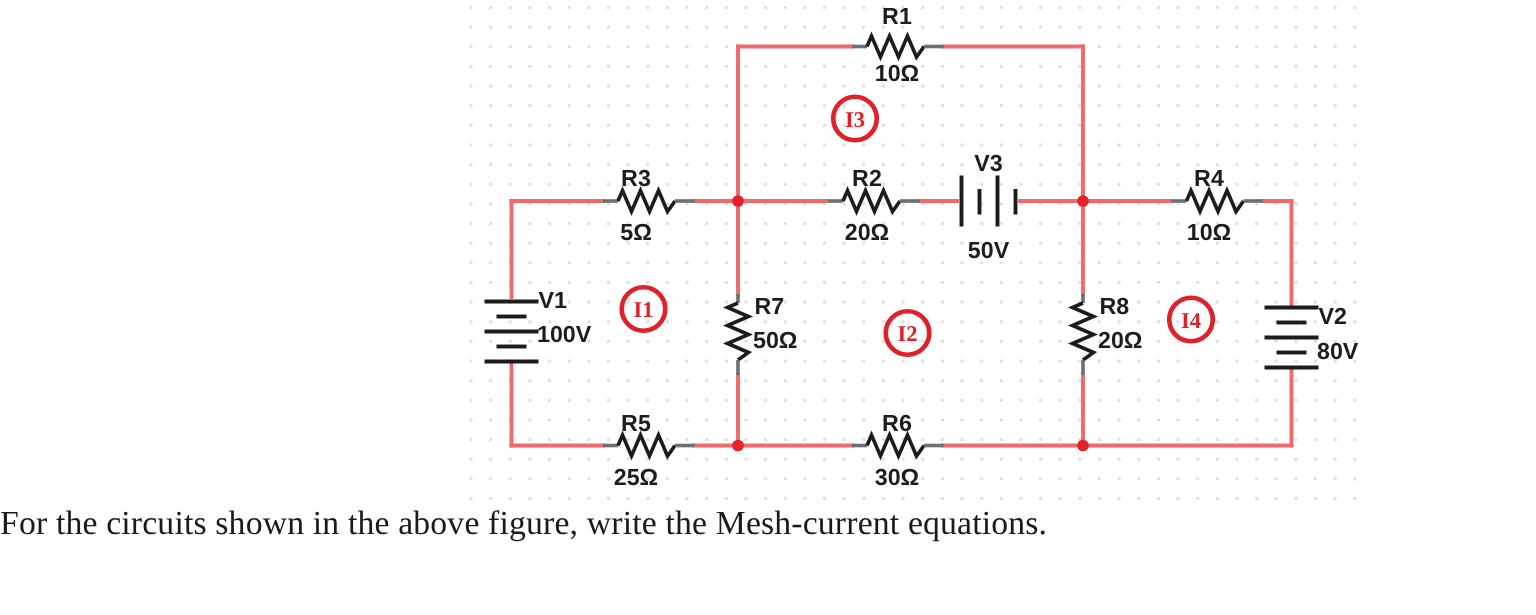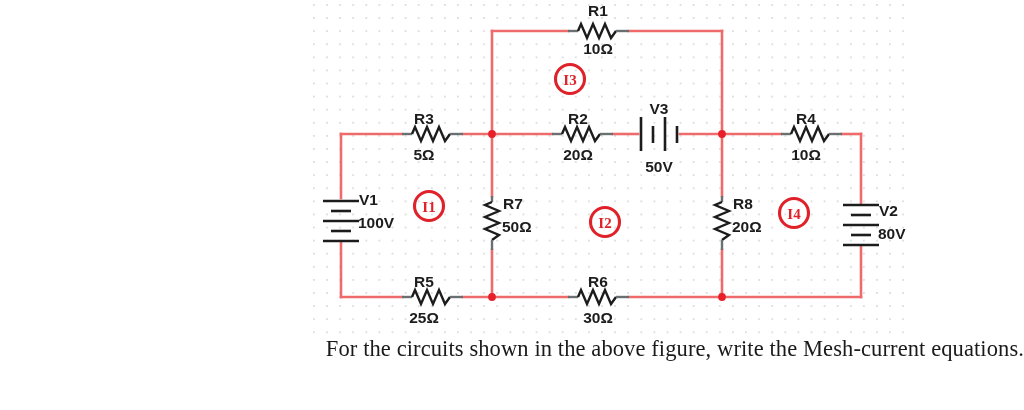--- a/index.html
+++ b/index.html
@@ -37,21 +37,21 @@
     position: absolute;
     left: 0; top: 0;
     width: 1024px;
     height: 340px;
   }
   .caption {
     position: absolute;
     left: 0;
     top: 336px;
     width: 1024px;
-    text-align: right;
+    text-align: left;
     font-family: "Liberation Serif", serif;
     font-size: 22.5px;
     color: #1a1a1a;
     letter-spacing: 0.1px;
     white-space: nowrap;
   }
   
   .lbl {
     font-family: "Liberation Sans", sans-serif;
     font-size: 15.5px;

